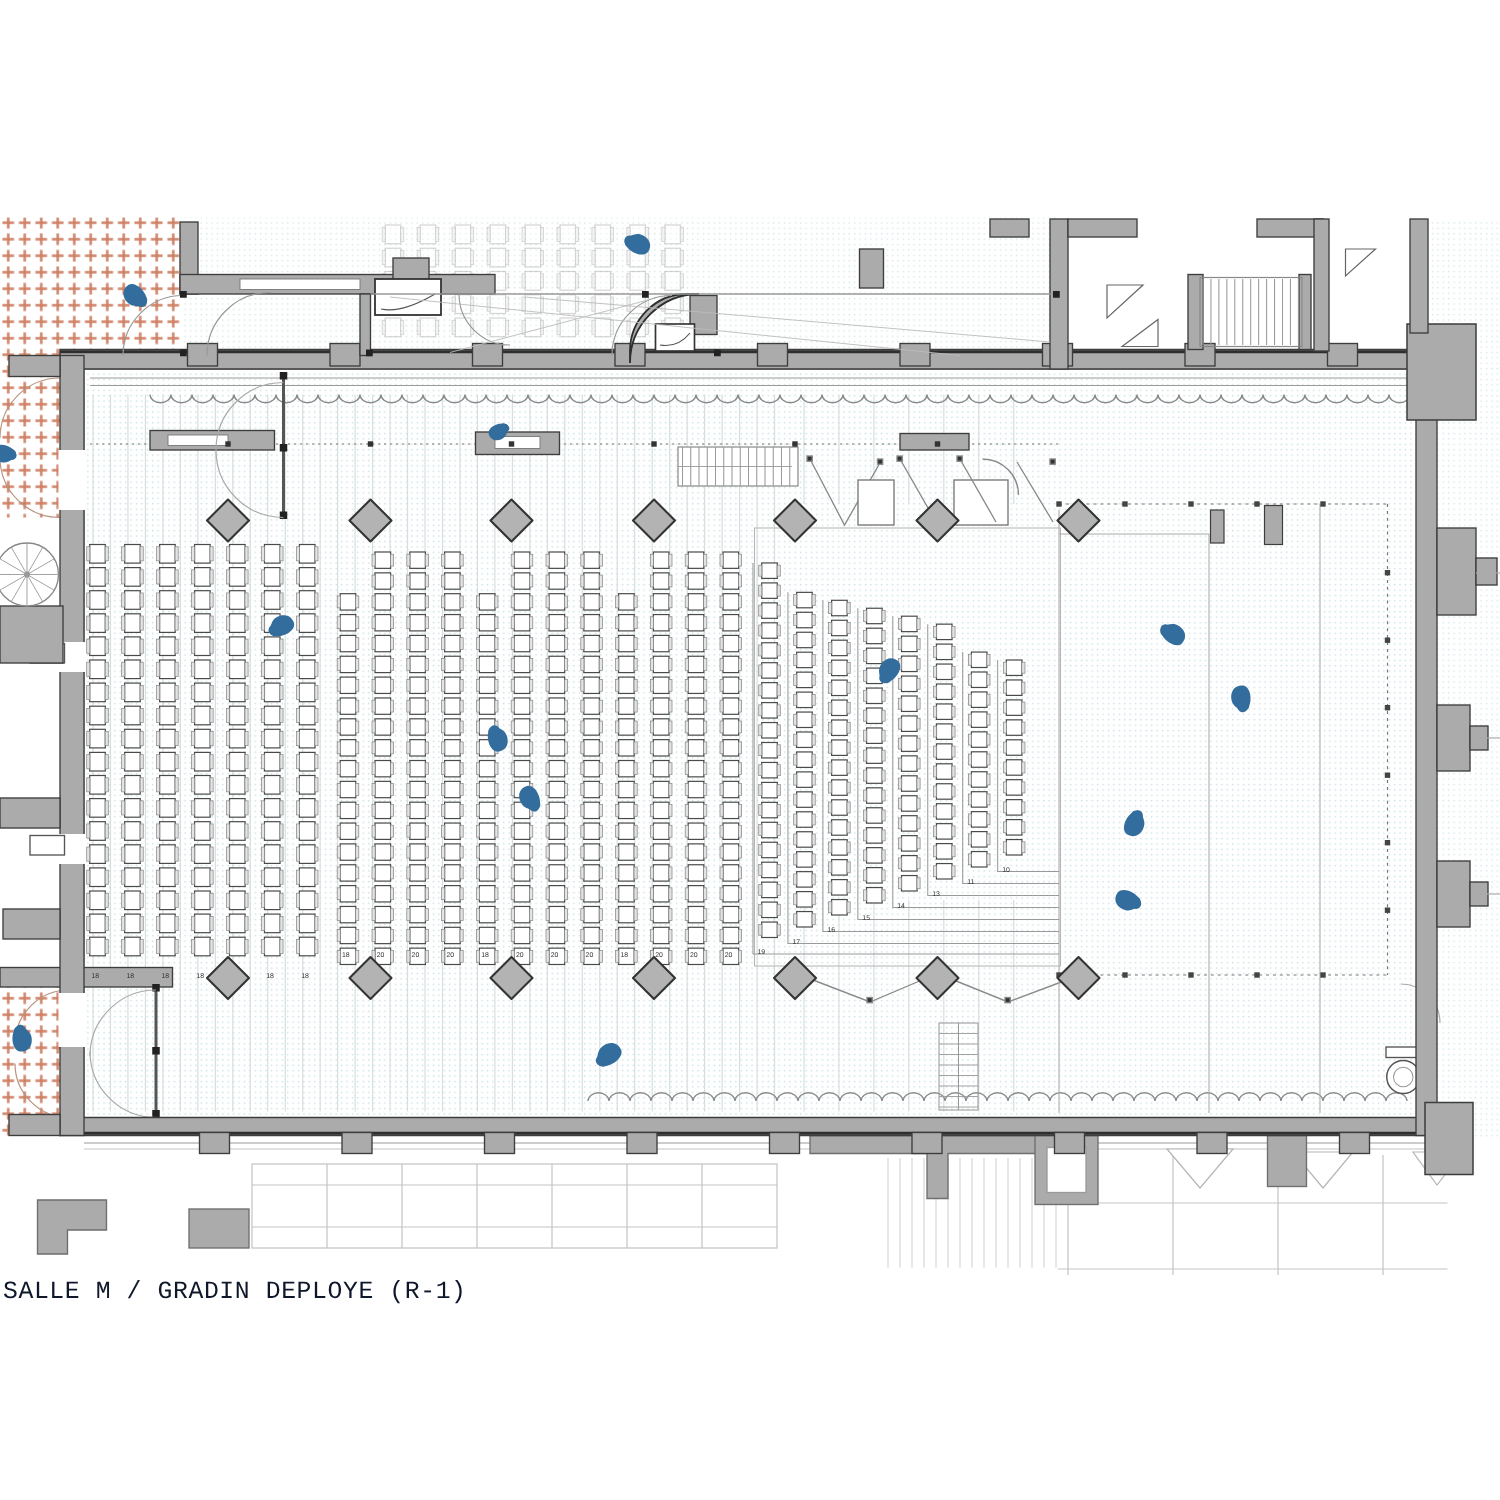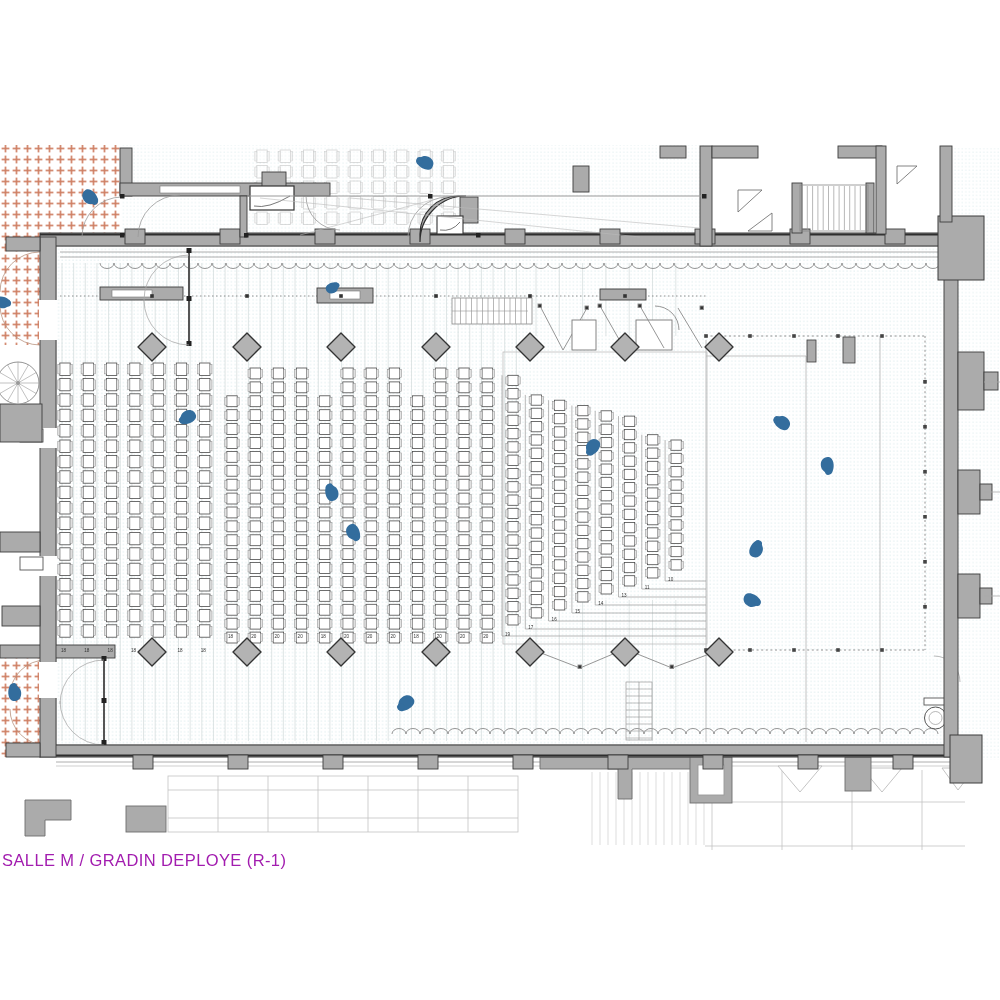--- a/index.html
+++ b/index.html
@@ -1,20 +1,20 @@
 <!DOCTYPE html>
 <html><head>
 <meta charset="utf-8">
 <style>
   html,body{margin:0;padding:0;background:#fff;}
   .plan{position:relative;width:1000px;height:1000px;background:#fff;overflow:hidden;
         font-family:"Liberation Sans",sans-serif;}
   .plan svg{position:absolute;left:0;top:0;}
-  .plan-title{position:absolute;left:2px;top:851px;font-size:16.5px;color:#a21caf;
-              letter-spacing:.4px;white-space:nowrap;}
+  .plan-title{position:absolute;left:2px;top:851px;font-size:16.5px;color:#0f172a;
+              letter-spacing:.4px;white-space:nowrap;font-family:Liberation Mono, monospace;}
   text.rowlab{font-family:"Liberation Sans",sans-serif;font-size:4.6px;fill:#333;}
 </style>
 </head>
 <body>
 
 <div class="plan">
 <svg id="plan-svg" width="1000" height="1000" viewBox="0 0 1000 1000">
   <defs>
     <pattern id="dotsBlue" width="3.6" height="3.6" patternUnits="userSpaceOnUse">
       <circle cx="1" cy="1" r="0.55" fill="#9fc8ce" opacity="0.55"></circle>

